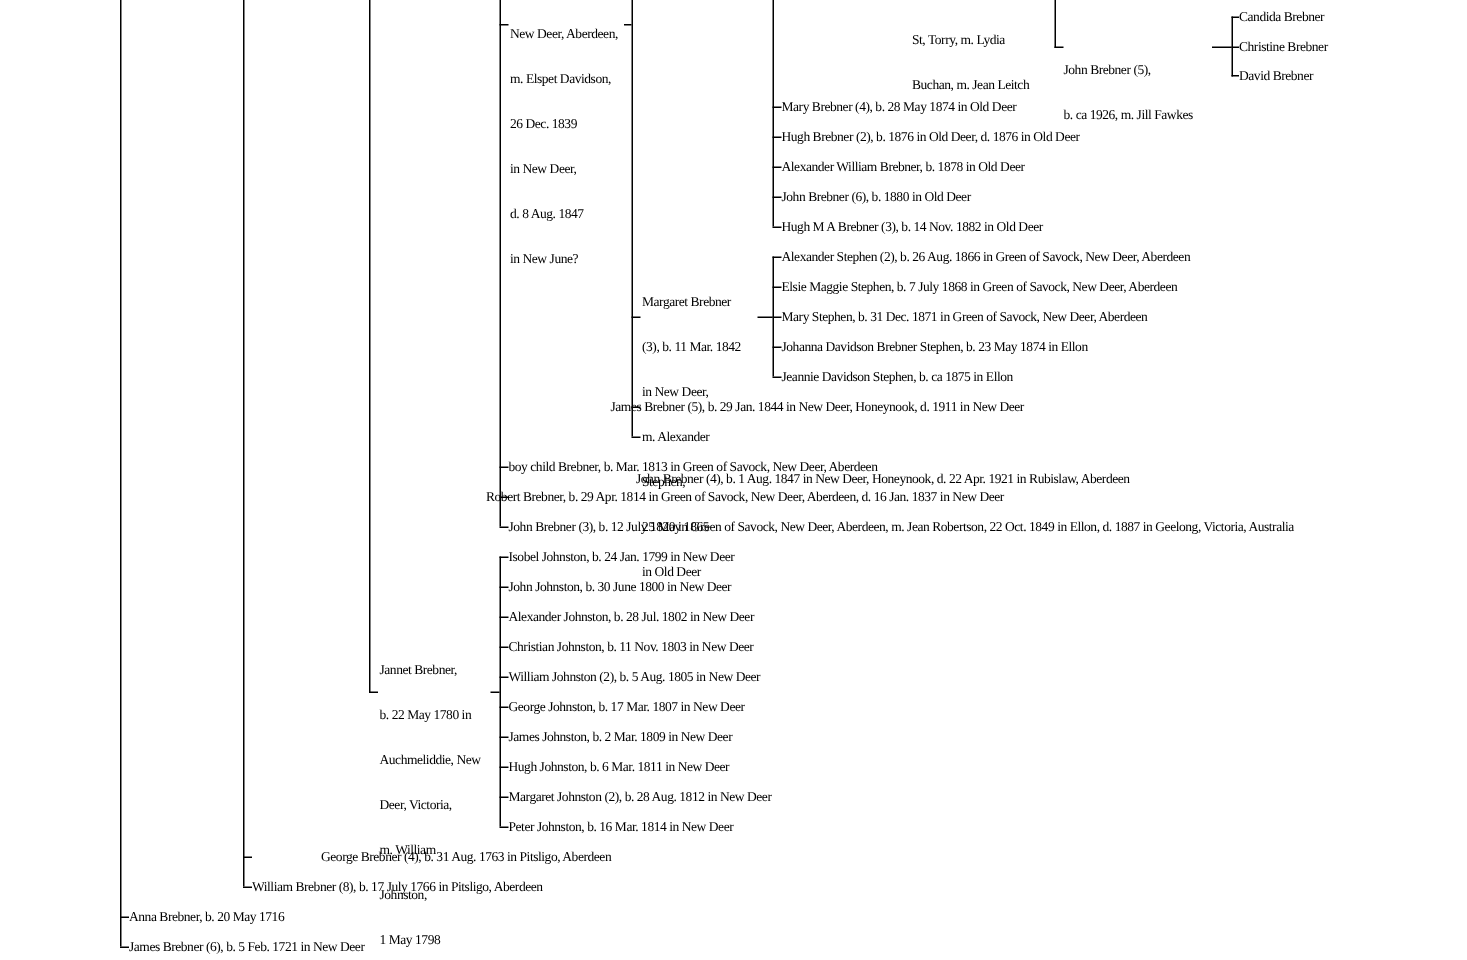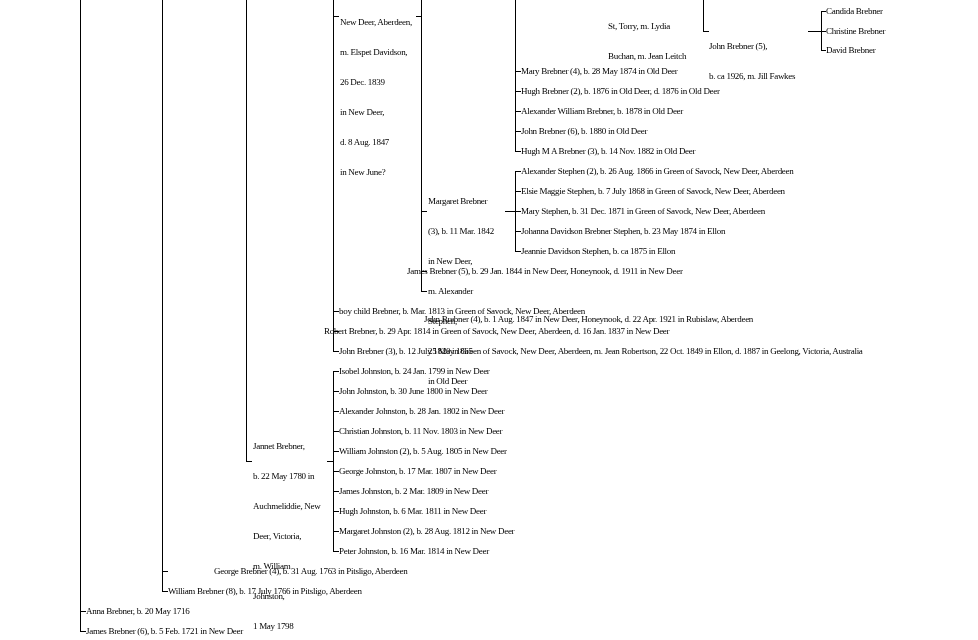--- a/index.html
+++ b/index.html
@@ -110,21 +110,21 @@
   <div>1 May 1798</div>
   
 </div>
 <div class="h" style="left:327px; top:461px; width:6px;"></div>
 
 <div class="h" style="left:333px; top:371px; width:6px;"></div>
 <div class="t" style="left:339px; top:366px;">Isobel Johnston, b. 24 Jan. 1799 in New Deer</div>
 <div class="h" style="left:333px; top:391px; width:6px;"></div>
 <div class="t" style="left:339px; top:386px;">John Johnston, b. 30 June 1800 in New Deer</div>
 <div class="h" style="left:333px; top:411px; width:6px;"></div>
-<div class="t" style="left:339px; top:406px;">Alexander Johnston, b. 28 Jan. 1802 in New Deer</div>
+<div class="t" style="left:339px; top:406px;">Alexander Johnston, b. 28 Jul. 1802 in New Deer</div>
 <div class="h" style="left:333px; top:431px; width:6px;"></div>
 <div class="t" style="left:339px; top:426px;">Christian Johnston, b. 11 Nov. 1803 in New Deer</div>
 <div class="h" style="left:333px; top:451px; width:6px;"></div>
 <div class="t" style="left:339px; top:446px;">William Johnston (2), b. 5 Aug. 1805 in New Deer</div>
 <div class="h" style="left:333px; top:471px; width:6px;"></div>
 <div class="t" style="left:339px; top:466px;">George Johnston, b. 17 Mar. 1807 in New Deer</div>
 <div class="h" style="left:333px; top:491px; width:6px;"></div>
 <div class="t" style="left:339px; top:486px;">James Johnston, b. 2 Mar. 1809 in New Deer</div>
 <div class="h" style="left:333px; top:511px; width:6px;"></div>
 <div class="t" style="left:339px; top:506px;">Hugh Johnston, b. 6 Mar. 1811 in New Deer</div>

